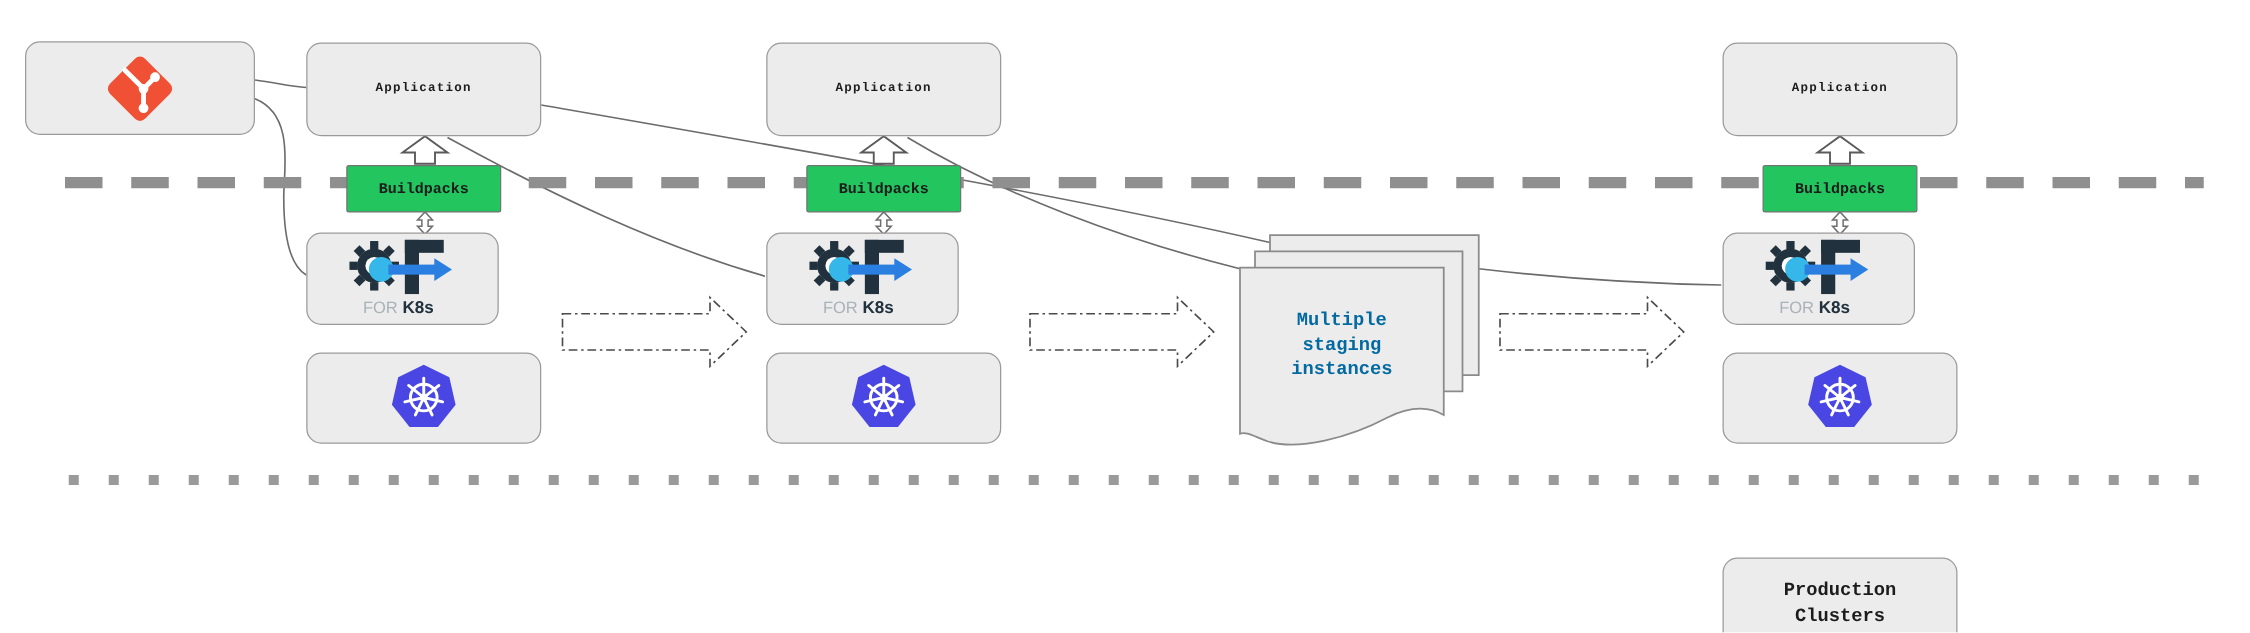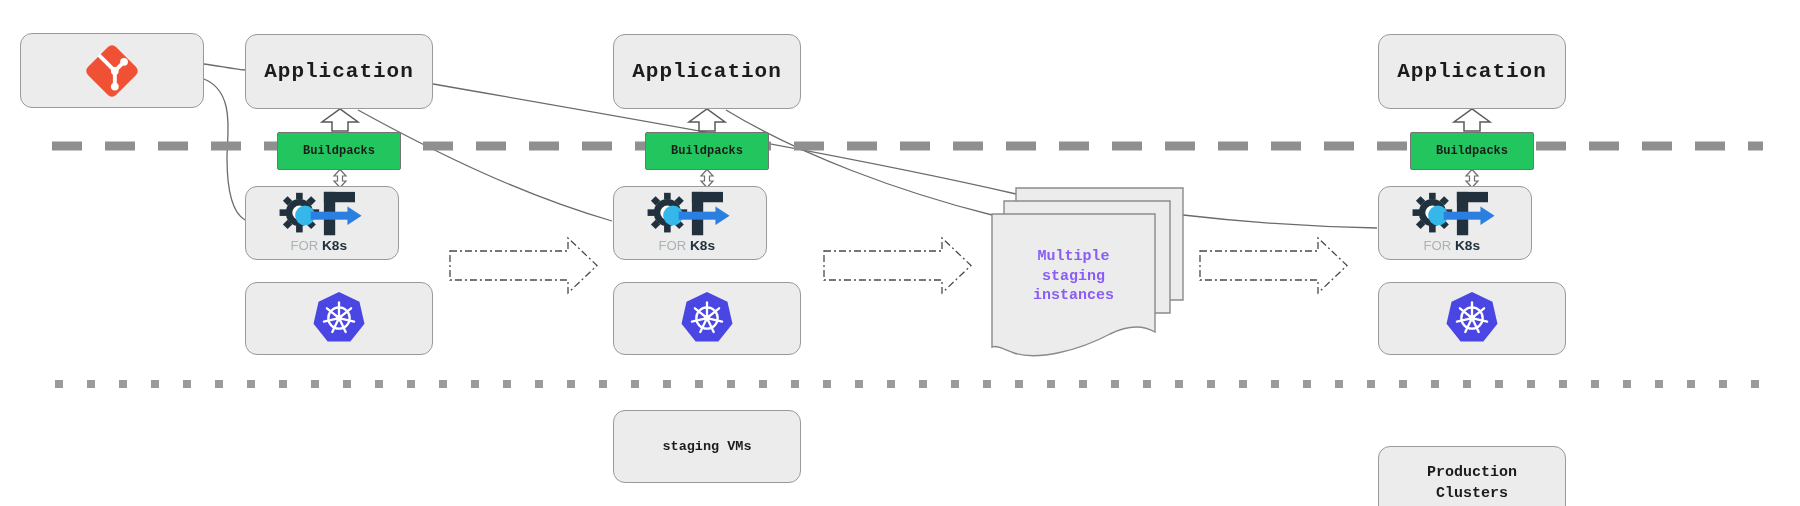--- a/index.html
+++ b/index.html
@@ -7,34 +7,34 @@
     --cf-dark:#21323e; --cf-cyan:#35b7e9; --cf-blue:#2a7fe0; --cf-gray:#a9b2b8;
     --box-fill:#ececec; --box-border:#9a9a9a; --boundary-gray:#8f8f8f;
     --connector-gray:#6b6b6b; --arrow-dark:#4a4a4a;
   }
   html,body{margin:0;padding:0;background:#fff;}
   #canvas{position:relative;width:1800px;height:506px;background:#fff;overflow:hidden;
           font-family:"Liberation Mono","DejaVu Sans Mono",monospace;}
   #wires{position:absolute;left:0;top:0;}
   .box{position:absolute;background:var(--box-fill);border:1.6px solid var(--box-border);
        border-radius:12px;display:flex;align-items:center;justify-content:center;box-sizing:border-box;}
-  .app-box{top:34px;width:188px;height:75px;font-size:21px;font-weight:700;color:#1c1c1c;letter-spacing:1px;}
+  .app-box{top:34px;width:188px;height:75px;font-size:10px;font-weight:700;color:#1c1c1c;letter-spacing:1px;}
   .bp-box{top:132px;width:124px;height:38px;border-radius:2px;border:1.5px solid #747474;
           background:#22c55e;font-size:12px;font-weight:700;color:#1c1c1c;z-index:3;}
   .cf-box{top:186px;width:154px;height:74px;}
   .k8s-box{top:282px;width:188px;height:73px;}
   .env-box{top:410px;width:188px;height:73px;font-size:13.5px;font-weight:700;color:#1c1c1c;
            text-align:center;white-space:pre-line;line-height:21px;}
   .env-large{font-size:15px;margin-top:36px;}
   .col1{left:245px;} .col1bp{left:277px;}
   .col2{left:613px;} .col2bp{left:645px;}
   .col3{left:1378px;} .col3bp{left:1410px;}
   #git-box{left:20px;top:33px;width:184px;height:75px;}
   #stack-text{position:absolute;left:992px;top:247px;width:163px;text-align:center;
-              font-size:15px;font-weight:700;line-height:19.5px;color:#8b5cf6;white-space:pre-line;z-index:2;font-family:Liberation Mono, monospace;}
+              font-size:15px;font-weight:700;line-height:19.5px;color:#0369a1;white-space:pre-line;z-index:2;font-family:Liberation Mono, monospace;}
 </style>
 </head>
 <body>
 
 <div id="canvas">
 
   <svg id="wires" width="1800" height="506" viewBox="0 0 1800 506">
 
     <g fill="none" stroke="var(--connector-gray)" stroke-width="1.3">
       <path d="M204,64 C220,66 232,69 245,70"></path>
@@ -180,23 +180,20 @@
         <line x1="32" y1="31" x2="32" y2="15"></line>
         <line x1="32" y1="31" x2="44.5" y2="21"></line>
         <line x1="32" y1="31" x2="47.6" y2="34.6"></line>
         <line x1="32" y1="31" x2="38.9" y2="45.4"></line>
         <line x1="32" y1="31" x2="25.1" y2="45.4"></line>
         <line x1="32" y1="31" x2="16.4" y2="34.6"></line>
         <line x1="32" y1="31" x2="19.5" y2="21"></line>
       </g>
     </svg>
   </div>
-  <div class="box env-box col2">
-    <span>staging VMs</span>
-  </div>
 
   <div id="stack-text">Multiple
 staging
 instances</div>
 
   <div class="box app-box col3">
     <span>Application</span>
   </div>
   <div class="box bp-box col3bp">
     <span>Buildpacks</span>

